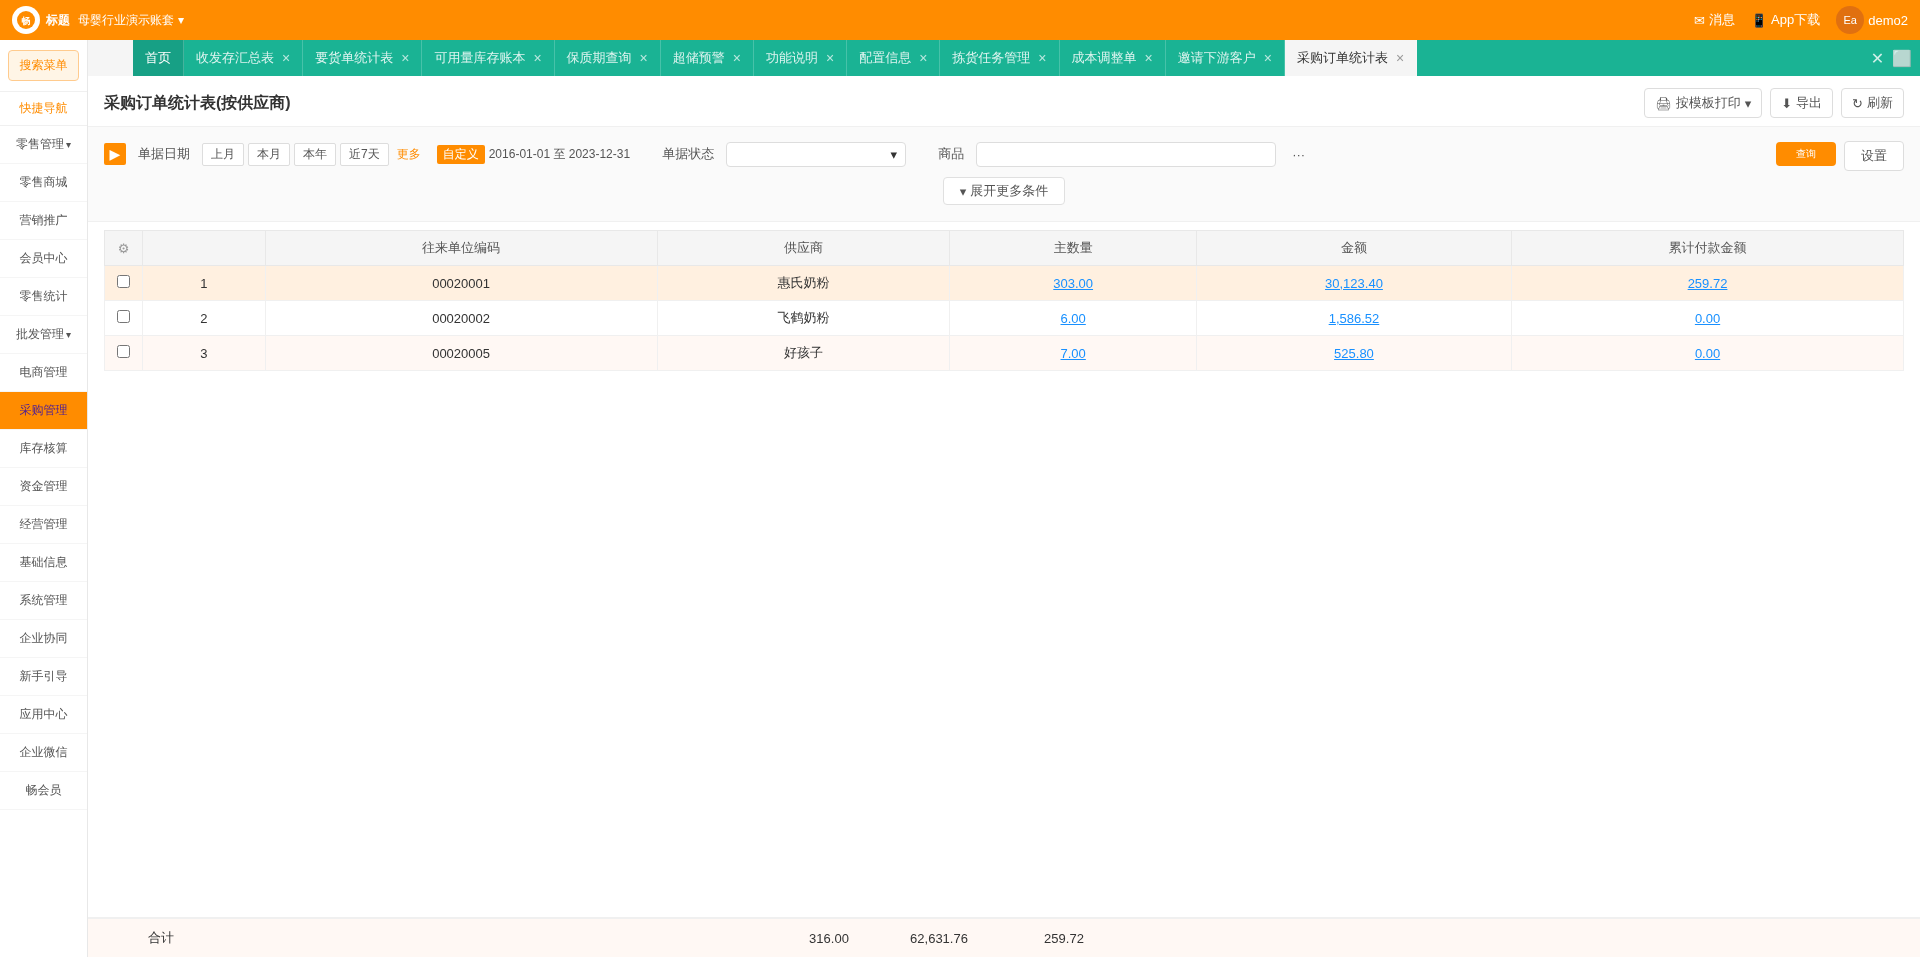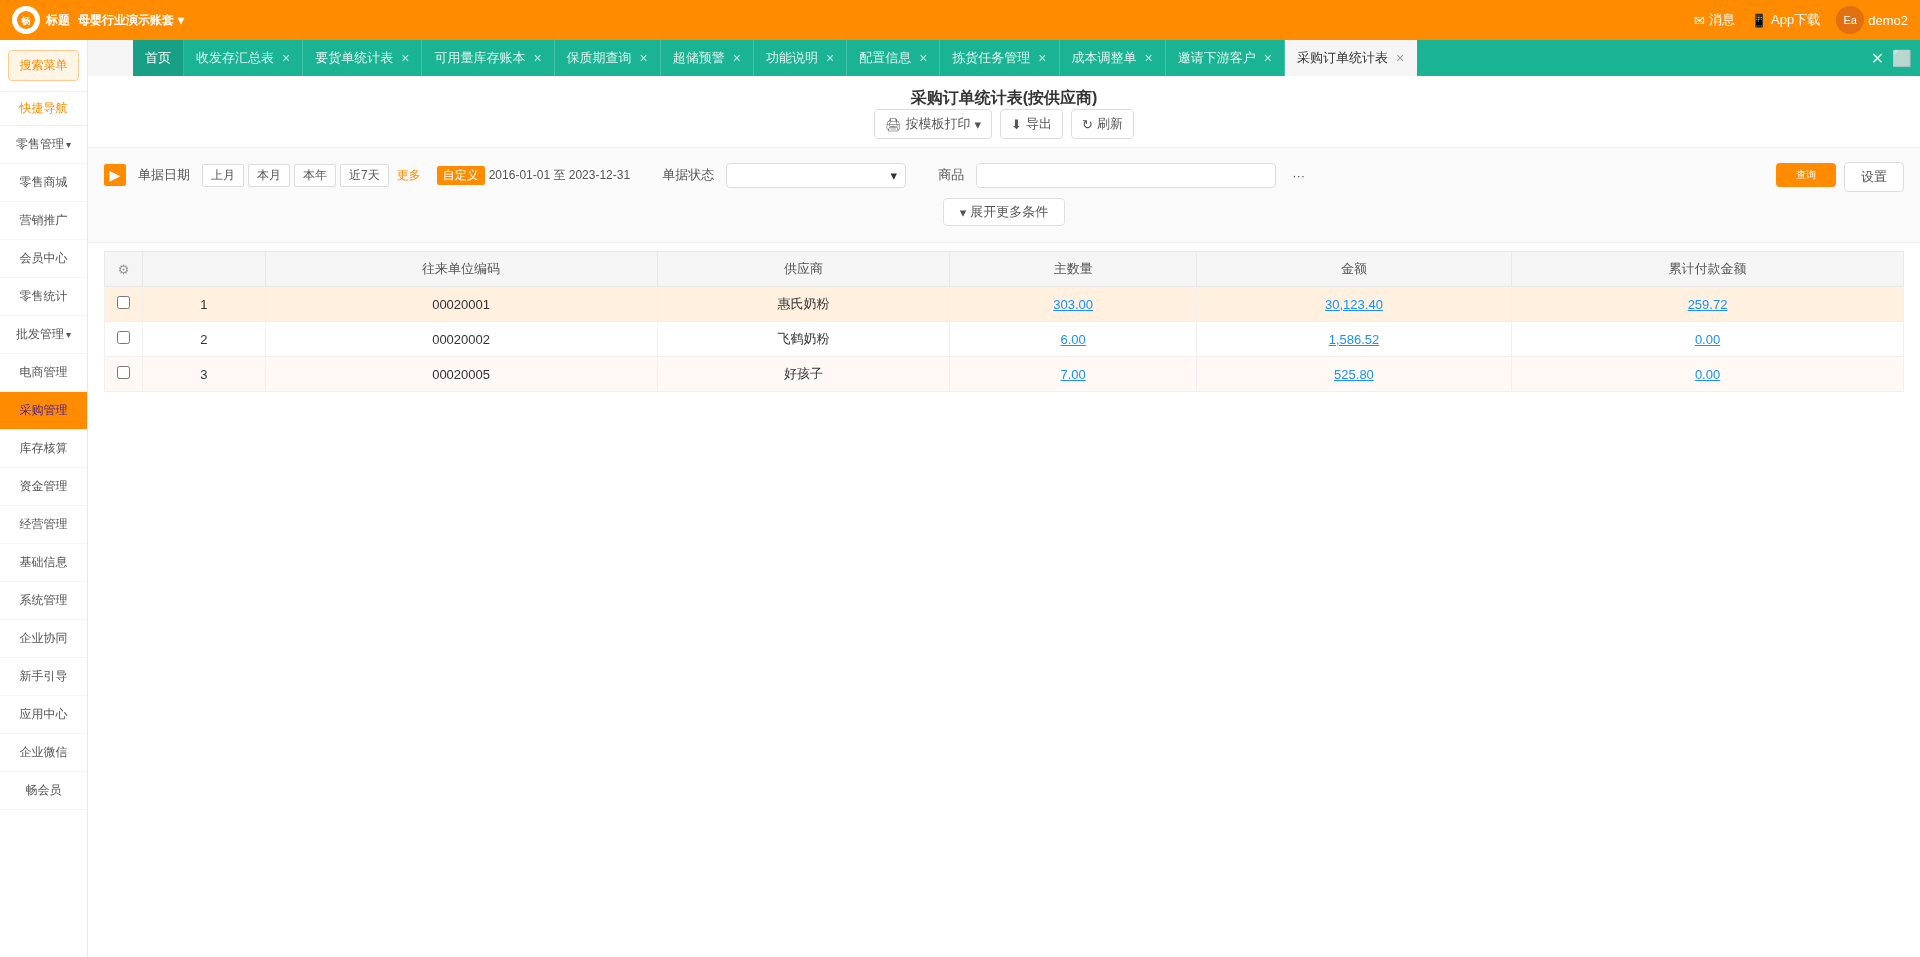--- a/index.html
+++ b/index.html
@@ -6,21 +6,21 @@
     body { font-family: 'Microsoft YaHei', Arial, sans-serif; font-size: 13px; background: #f5f5f5; color: #333; display: flex; flex-direction: column; height: 957px; overflow: hidden; }
 
     
     .top-bar { height: 40px; background: #ff8c00; display: flex; align-items: center; justify-content: space-between; padding: 0 12px; flex-shrink: 0; }
     .top-bar-left { display: flex; align-items: center; gap: 8px; }
     .logo-area { display: flex; align-items: center; gap: 6px; }
     .logo-icon { width: 28px; height: 28px; background: #fff; border-radius: 50%; display: flex; align-items: center; justify-content: center; }
     .logo-icon svg { width: 20px; height: 20px; }
     .logo-text { color: #fff; font-size: 12px; font-weight: bold; }
     .workspace-selector { display: flex; align-items: center; gap: 4px; color: #fff; font-size: 13px; cursor: pointer; }
-    .workspace-selector span { font-size: 12px; font-weight: bold; }
+    .workspace-selector span { font-size: 12px; }
     .top-bar-right { display: flex; align-items: center; gap: 16px; color: #fff; font-size: 13px; }
     .top-bar-right-item { display: flex; align-items: center; gap: 4px; cursor: pointer; }
     .avatar { width: 28px; height: 28px; border-radius: 50%; background: #e07010; display: flex; align-items: center; justify-content: center; color: #fff; font-size: 12px; overflow: hidden; }
 
     
     .main-layout { display: flex; flex: 1; overflow: hidden; }
 
     
     .sidebar { width: 88px; background: #fff; border-right: 1px solid #e8e8e8; display: flex; flex-direction: column; overflow-y: auto; flex-shrink: 0; }
     .sidebar-search { padding: 10px 8px; border-bottom: 1px solid #f0f0f0; }
@@ -39,21 +39,21 @@
     .tab-item { display: flex; align-items: center; padding: 0 12px; gap: 6px; font-size: 13px; color: rgba(255,255,255,0.85); cursor: pointer; white-space: nowrap; border-right: 1px solid rgba(255,255,255,0.2); position: relative; flex-shrink: 0; }
     .tab-item.active { background: #f5f5f5; color: #333; }
     .tab-item.active .tab-close { color: #999; }
     .tab-item .tab-close { font-size: 14px; color: rgba(255,255,255,0.7); cursor: pointer; margin-left: 2px; line-height: 1; }
     .tab-item:first-child { background: #17a085; color: #fff; }
     .tab-bar-actions { margin-left: auto; display: flex; align-items: center; padding: 0 8px; gap: 8px; }
     .tab-bar-action { color: rgba(255,255,255,0.8); cursor: pointer; font-size: 16px; }
 
     
     .page-content { flex: 1; background: #fff; overflow: hidden; display: flex; flex-direction: column; }
-    .page-header { padding: 12px 16px 8px; border-bottom: 1px solid #f0f0f0; display: flex; align-items: center; justify-content: space-between; flex-direction: column; }
+    .page-header { padding: 12px 16px 8px; border-bottom: 1px solid #f0f0f0; display: flex; align-items: center; justify-content: space-between; }
     .page-title { font-size: 16px; font-weight: bold; color: #333; }
     .page-header-actions { display: flex; align-items: center; gap: 8px; }
     .btn-print { display: flex; align-items: center; gap: 4px; padding: 5px 10px; border: 1px solid #ddd; border-radius: 4px; background: #fff; color: #555; cursor: pointer; font-size: 13px; }
     .btn-export { display: flex; align-items: center; gap: 4px; padding: 5px 10px; border: 1px solid #ddd; border-radius: 4px; background: #fff; color: #555; cursor: pointer; font-size: 13px; }
     .btn-refresh { display: flex; align-items: center; gap: 4px; padding: 5px 10px; border: 1px solid #ddd; border-radius: 4px; background: #fff; color: #555; cursor: pointer; font-size: 13px; }
 
     
     .filter-area { padding: 10px 16px; background: #fafafa; border-bottom: 1px solid #f0f0f0; }
     .filter-row { display: flex; align-items: center; gap: 12px; flex-wrap: wrap; }
     .filter-toggle-btn { width: 22px; height: 22px; background: #ff8c00; color: #fff; border: none; cursor: pointer; border-radius: 2px; font-size: 14px; display: flex; align-items: center; justify-content: center; flex-shrink: 0; }
@@ -314,15 +314,26 @@
                 <td>00020005</td>
                 <td>好孩子</td>
                 <td class="number">7.00</td>
                 <td class="number">525.80</td>
                 <td class="number">0.00</td>
               </tr>
             </tbody>
         </table>
       </div>
 
+      <div class="table-footer">
+        <div class="summary-row">
+          <div class="summary-label">
+            <span>合计</span>
+          </div>
+          <div style="width:330px;"></div>
+          <div class="summary-qty">316.00</div>
+          <div class="summary-amount">62,631.76</div>
+          <div class="summary-paid">259.72</div>
+        </div>
+      </div>
     </div>
   </div>
 </div>
 
 </body></html>

